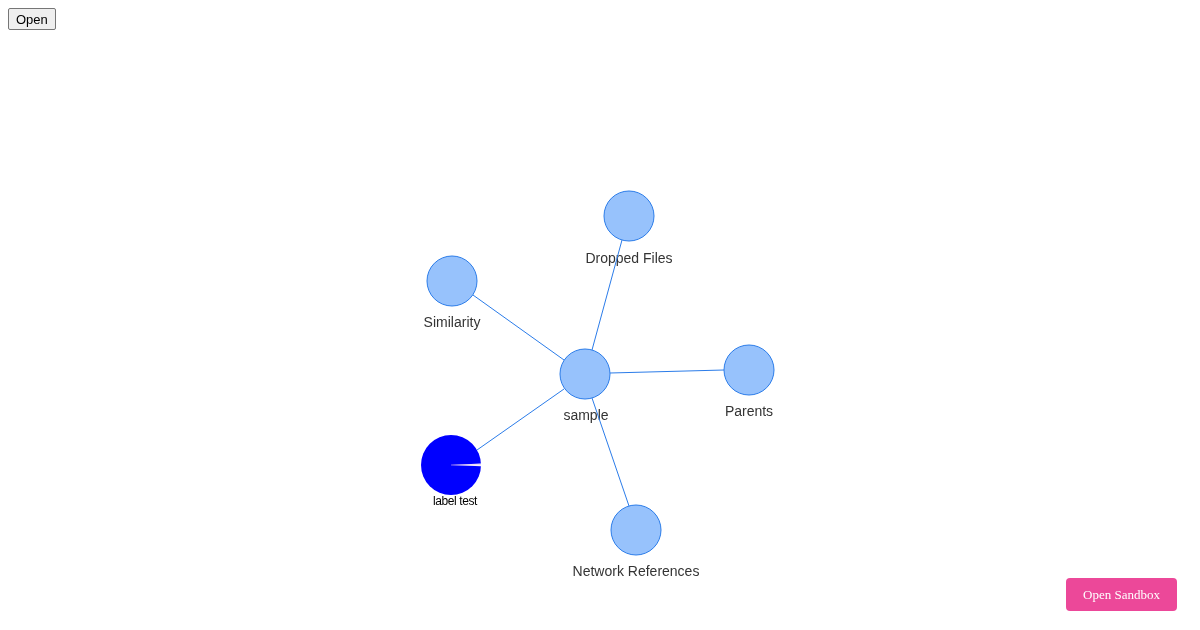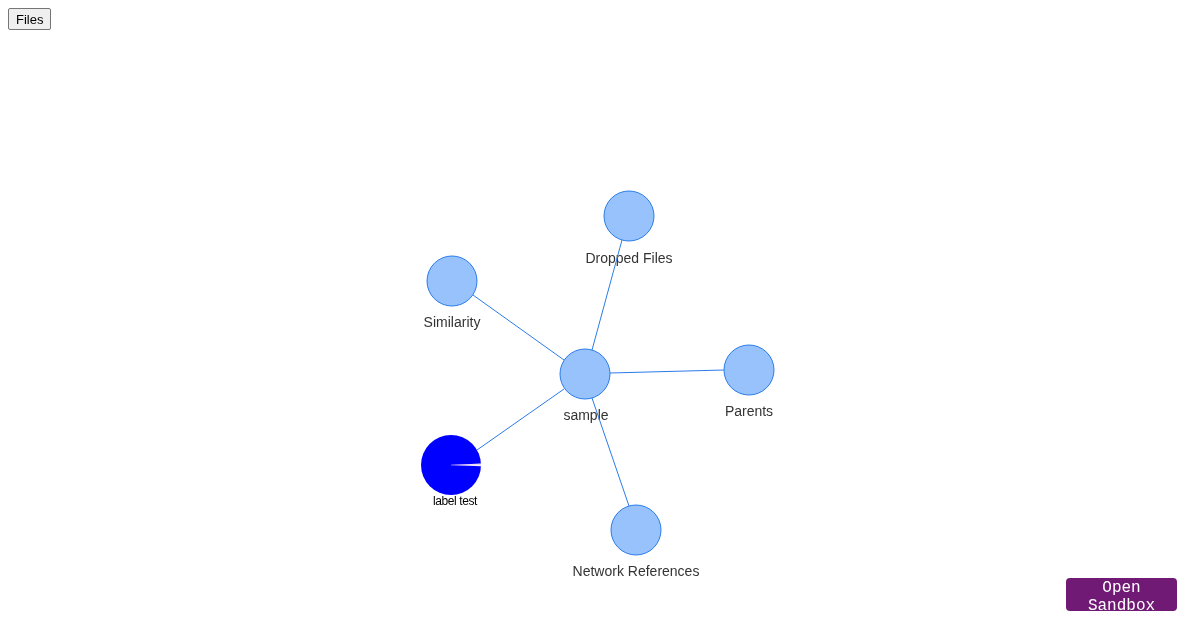--- a/index.html
+++ b/index.html
@@ -3,31 +3,31 @@
 <meta charset="utf-8">
 <style>
   html, body { margin: 0; padding: 0; width: 1200px; height: 630px; background: #ffffff; overflow: hidden; font-family: "Liberation Sans", sans-serif; }
   .focus-btn {
     position: absolute; left: 8px; top: 8px; height: 22px; padding: 0 7px;
     font-family: "Liberation Sans", sans-serif; font-size: 13px; color: #000;
     background: #efefef; border: 1px solid #767676; border-radius: 2px; cursor: pointer;
   }
   .sandbox-btn {
     position: absolute; left: 1066px; top: 578px; width: 111px; height: 33px;
-    background: #701a75; color: #ffffff; border: none; border-radius: 4px;
-    font-family: Liberation Mono, monospace; font-size: 16px; cursor: pointer;
+    background: #ec4899; color: #ffffff; border: none; border-radius: 4px;
+    font-family: Liberation Serif, serif; font-size: 13px; cursor: pointer;
   }
   svg.graph { position: absolute; left: 0; top: 0; }
   .node-label { font-family: "Liberation Sans", sans-serif; font-size: 14px; fill: #343434; }
   .pie-label { font-family: "Liberation Sans", sans-serif; font-size: 12px; fill: #000000; }
 </style>
 </head>
 <body>
 
-<button class="focus-btn">Files</button>
+<button class="focus-btn">Open</button>
 
 <svg class="graph" width="1200" height="630">
 
   <g>
     <circle cx="629" cy="216" r="25" fill="#97c2fc" stroke="#2b7ce9" stroke-width="1"></circle>
     <circle cx="452" cy="281" r="25" fill="#97c2fc" stroke="#2b7ce9" stroke-width="1"></circle>
     <circle cx="749" cy="370" r="25" fill="#97c2fc" stroke="#2b7ce9" stroke-width="1"></circle>
     <circle cx="636" cy="530" r="25" fill="#97c2fc" stroke="#2b7ce9" stroke-width="1"></circle>
     <g>
       <circle cx="451" cy="465" r="30" fill="#0000ff"></circle>

